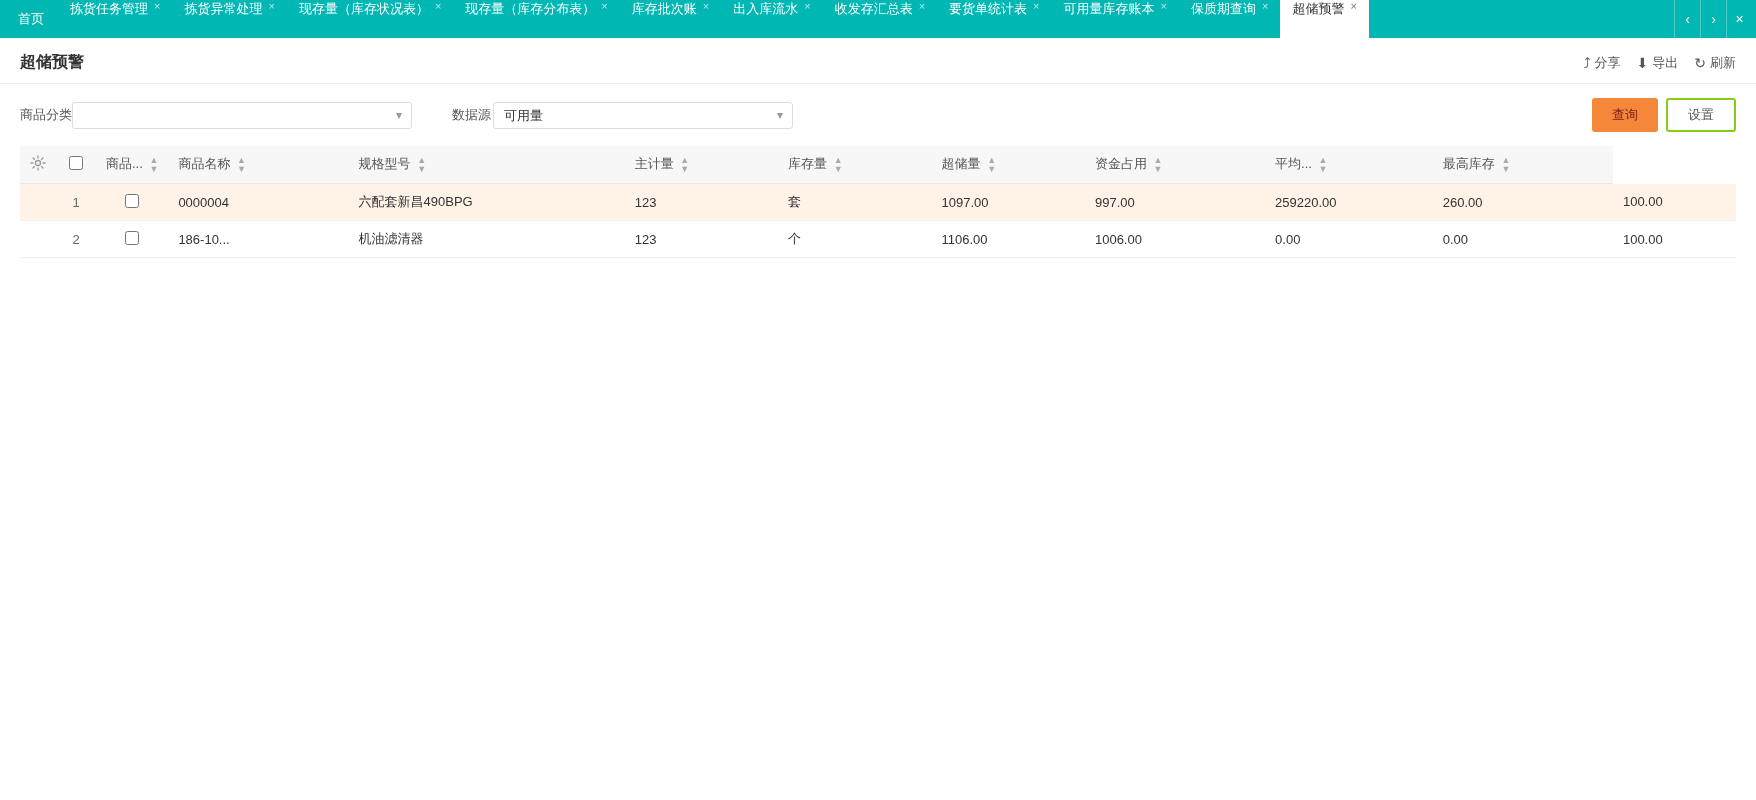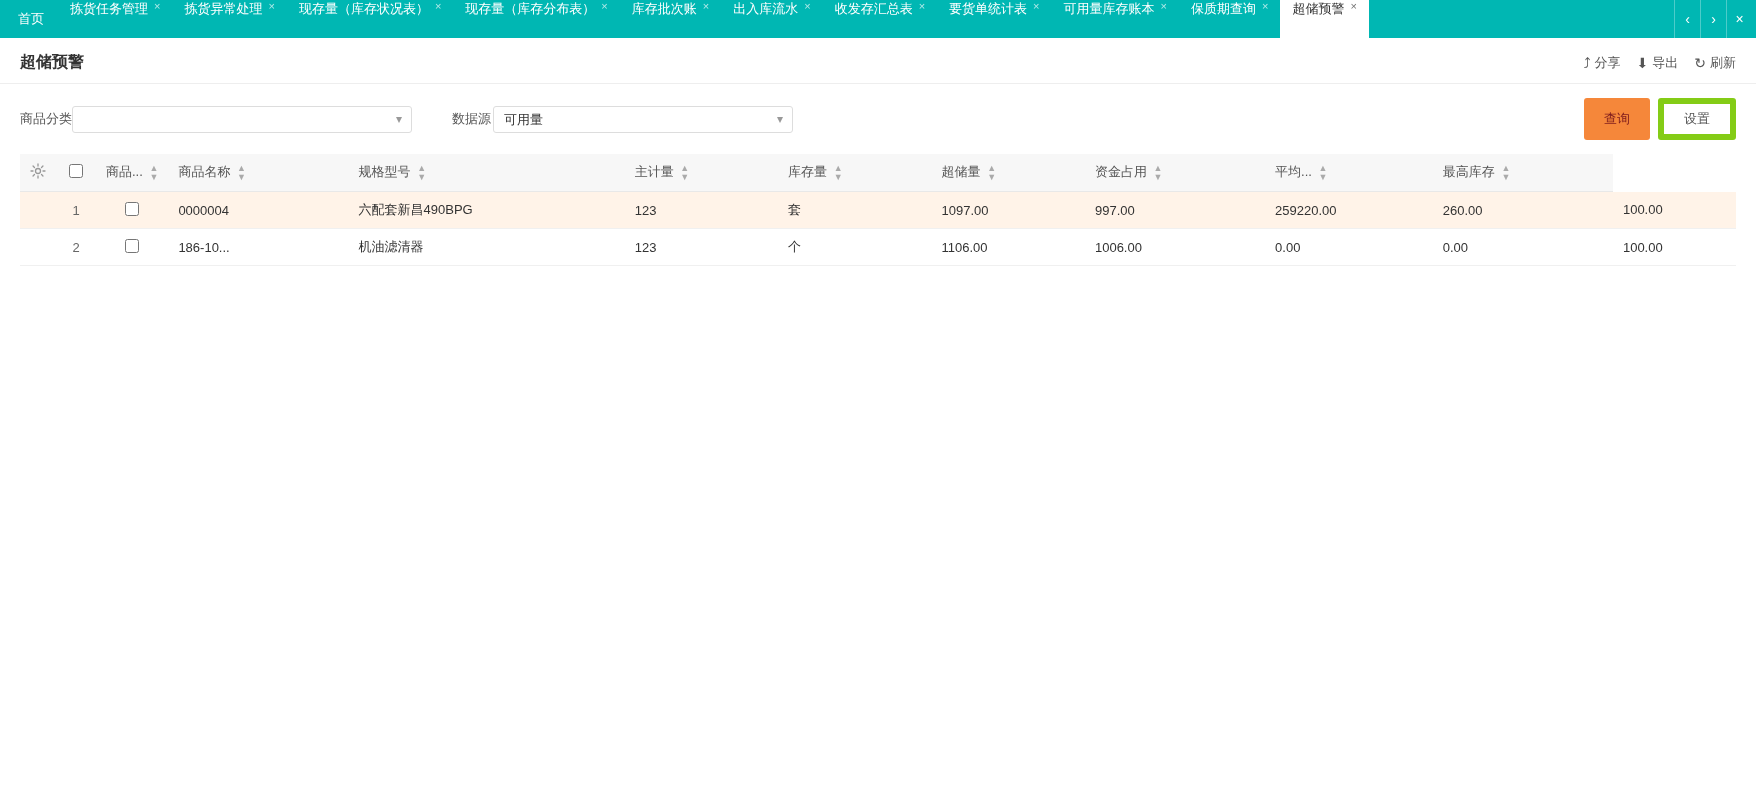--- a/index.html
+++ b/index.html
@@ -32,21 +32,21 @@
     .filter-select { border: 1px solid #ddd; border-radius: 3px; padding: 5px 30px 5px 10px; font-size: 13px; color: #333; background: #fff; appearance: none; width: 340px; cursor: pointer; position: relative; }
     .filter-select-wrapper { position: relative; display: inline-block; }
     .filter-select-wrapper::after { content: "▾"; position: absolute; right: 10px; top: 50%; transform: translateY(-50%); color: #999; pointer-events: none; font-size: 12px; }
     .filter-datasource { display: flex; align-items: center; gap: 2px; margin-left: 20px; }
     .datasource-label { color: #555; }
     .datasource-value-wrapper { position: relative; display: inline-block; }
     .datasource-value { border: 1px solid #ddd; border-radius: 3px; padding: 5px 30px 5px 10px; font-size: 13px; color: #333; background: #fff; appearance: none; width: 300px; cursor: pointer; }
     .datasource-value-wrapper::after { content: "▾"; position: absolute; right: 10px; top: 50%; transform: translateY(-50%); color: #999; pointer-events: none; font-size: 12px; }
     .filter-actions { margin-left: auto; display: flex; gap: 8px; }
     .btn-query { background: #f5873a; color: #7f1d1d; border: none; border-radius: 3px; padding: 6px 20px; font-size: 13px; cursor: pointer; }
-    .btn-settings { background: #fff; color: #555; border: 6px solid #84cc16; border-radius: 3px; padding: 6px 20px; font-size: 13px; cursor: pointer; }
+    .btn-settings { background: #fff; color: #555; border: 2px solid #84cc16; border-radius: 3px; padding: 6px 20px; font-size: 13px; cursor: pointer; }
 
     
     .table-container { padding: 0 20px; }
     table { width: 100%; border-collapse: collapse; font-size: 13px; }
     thead tr { background: #f7f7f7; }
     thead th { padding: 9px 10px; text-align: left; color: #555; font-weight: normal; border-bottom: 1px solid #e8e8e8; white-space: nowrap; }
     thead th .sort-icon { display: inline-flex; flex-direction: column; margin-left: 3px; vertical-align: middle; font-size: 9px; line-height: 1; color: #aaa; }
     tbody tr { border-bottom: 1px solid #f0f0f0; }
     tbody tr.row-highlighted { background: #fff3e8; }
     tbody td { padding: 9px 10px; color: #333; }

